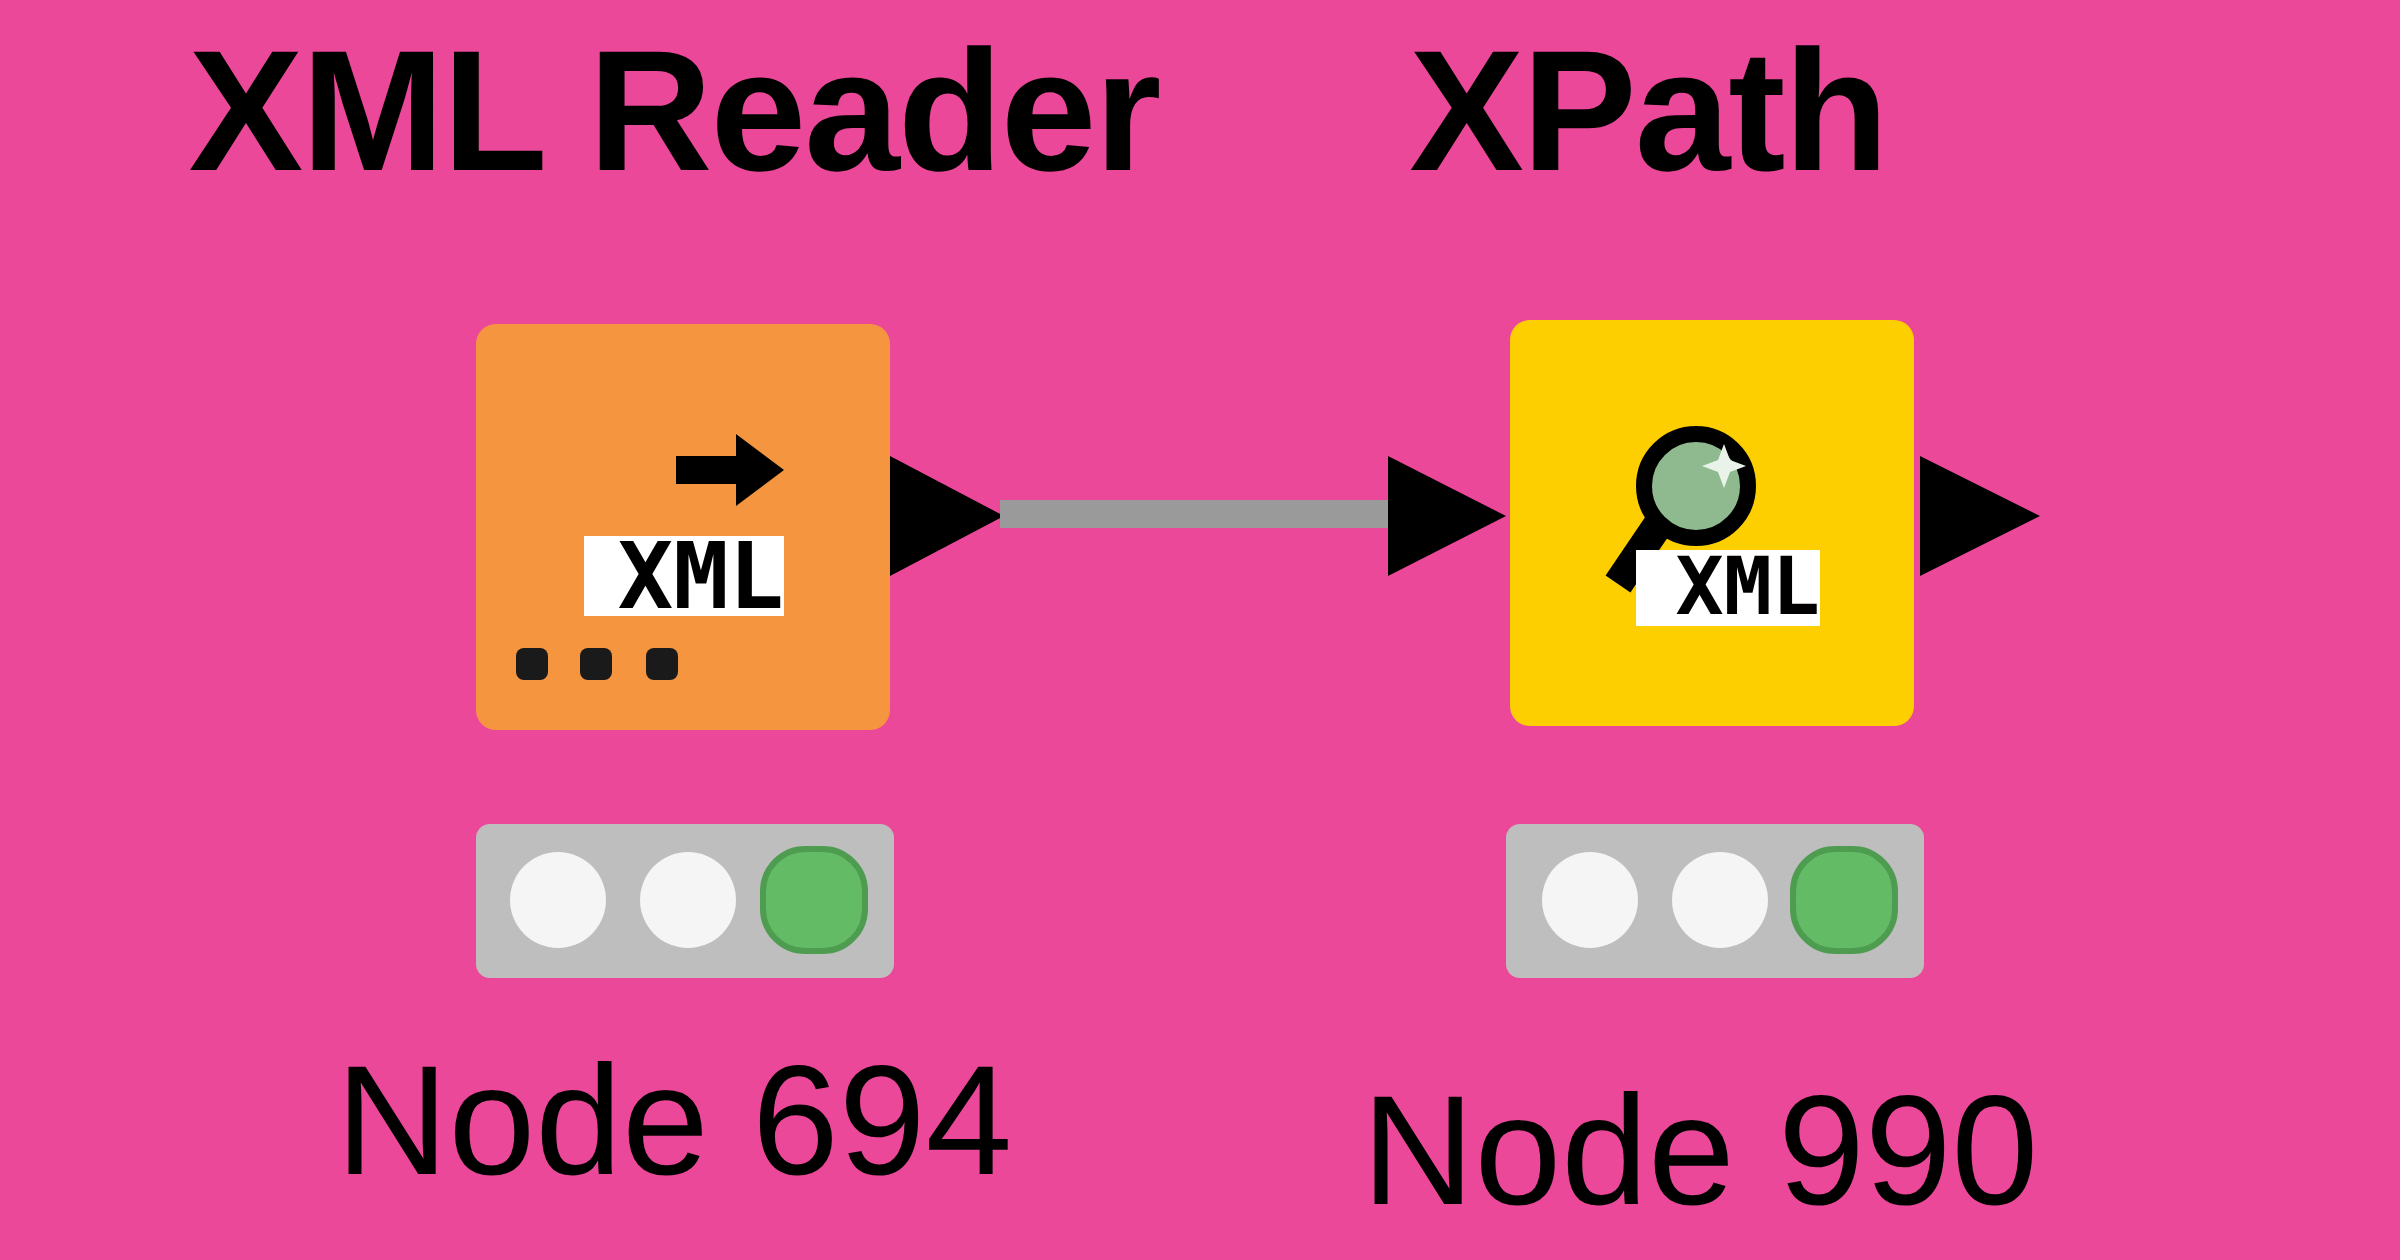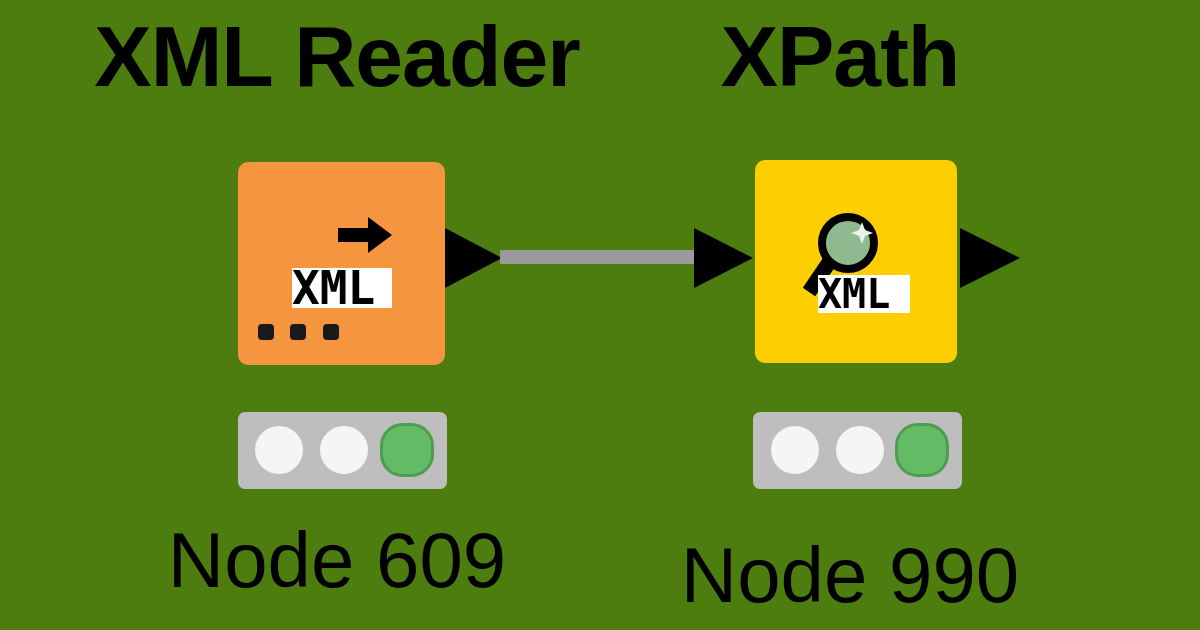--- a/index.html
+++ b/index.html
@@ -1,21 +1,21 @@
 <!DOCTYPE html>
 <html><head>
 <meta charset="utf-8">
 <style>
   * { box-sizing: border-box; }
   html, body { margin: 0; padding: 0; background: #ffffff; }
   .canvas {
     position: relative;
     width: 1200px;
     height: 630px;
-    background: #4d7c0f;
+    background: #ec4899;
     overflow: hidden;
     font-family: "Liberation Sans", sans-serif;
   }
   .node-title {
     position: absolute;
     font-size: 86px;
     font-weight: bold;
     letter-spacing: -1px;
     color: #000000;
     text-align: center;
@@ -33,21 +33,21 @@
   }
   .node-body {
     position: absolute;
     border-radius: 10px;
   }
   .xml-badge {
     position: absolute;
     background: #ffffff;
     display: flex;
     align-items: center;
-    justify-content: flex-start;
+    justify-content: flex-end;
     font-family: "DejaVu Sans Mono", monospace;
     font-weight: bold;
     color: #000000;
   }
   .ellipsis-dot {
     position: absolute;
     width: 16px;
     height: 16px;
     background: #1a1a1a;
     border-radius: 4px;
@@ -88,21 +88,21 @@
     border-radius: 42%;
   }
   .icon-abs { position: absolute; }
 </style>
 </head>
 <body>
 
 <div class="canvas">
 
   <div class="node-title" style="left:80px; top:13px; width:514px;">XML Reader</div>
-  <div class="node-title" style="left:640px; top:13px; width:400px;">XPath</div>
+  <div class="node-title" style="left:624px; top:13px; width:400px;">XPath</div>
 
   <div class="node-body" style="left:238px; top:162px; width:207px; height:203px; background:#F6953F;">
     <svg class="icon-abs" style="left:100px; top:53px;" width="54" height="40" viewBox="0 0 54 40">
       <path d="M0 13 H30 V2 L54 20 L30 38 V27 H0 Z" fill="#000000"></path>
     </svg>
     <div class="xml-badge" style="left:54px; top:106px; width:100px; height:40px; font-size:46px;">
       <span>XML</span>
     </div>
     <div class="ellipsis-dot" style="left:20px; top:162px;"></div>
     <div class="ellipsis-dot" style="left:52px; top:162px;"></div>
@@ -130,16 +130,16 @@
     <div class="light light-off" style="left:17px; top:14px;"></div>
     <div class="light light-off" style="left:82px; top:14px;"></div>
     <div class="light light-green" style="left:142px; top:11px;"></div>
   </div>
   <div class="tl-bar" style="left:753px; top:412px;">
     <div class="light light-off" style="left:18px; top:14px;"></div>
     <div class="light light-off" style="left:83px; top:14px;"></div>
     <div class="light light-green" style="left:142px; top:11px;"></div>
   </div>
 
-  <div class="node-annotation" style="left:80px; top:521px; width:514px;">Node 609</div>
+  <div class="node-annotation" style="left:80px; top:521px; width:514px;">Node 694</div>
   <div class="node-annotation" style="left:640px; top:521px; width:420px;margin-top:15px;">Node 990</div>
 
 </div>
 
 </body></html>

